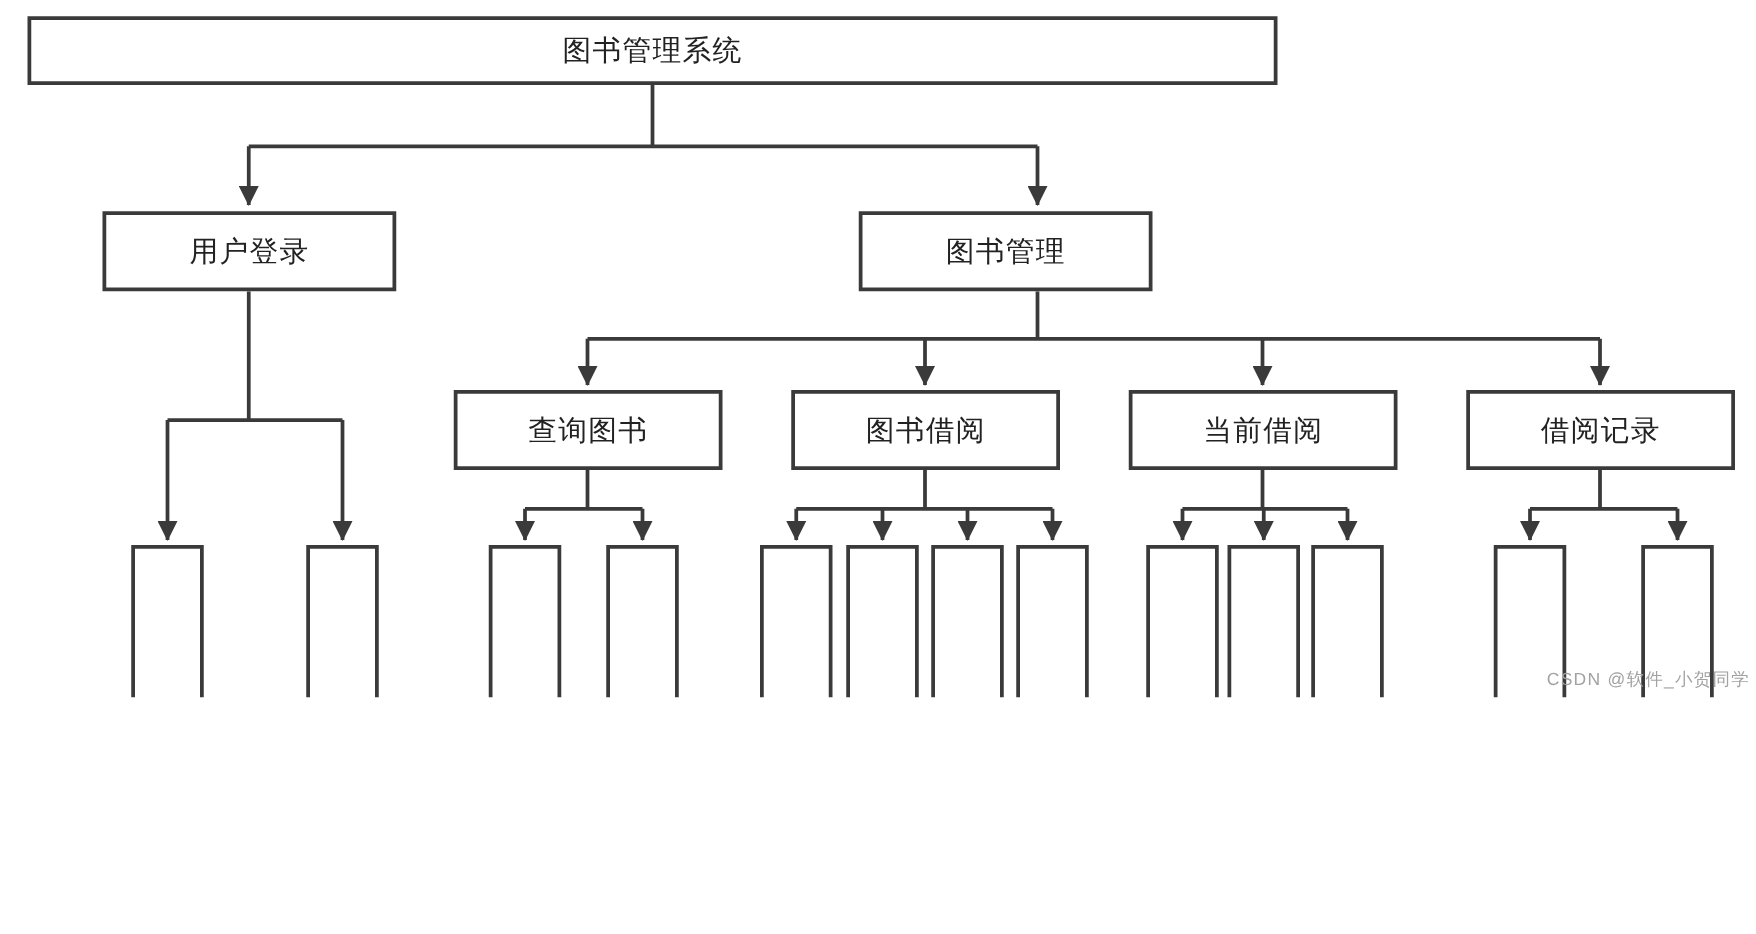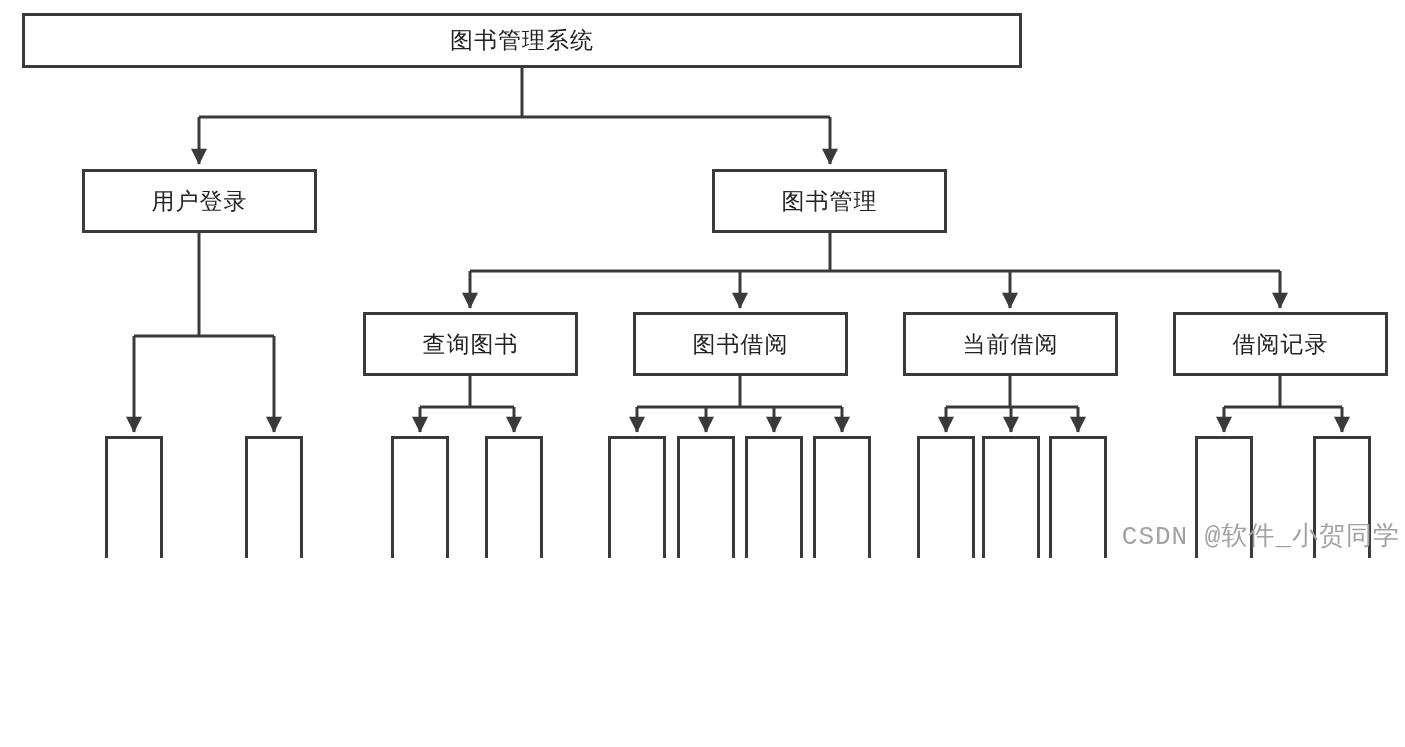--- a/index.html
+++ b/index.html
@@ -1,21 +1,21 @@
 <!DOCTYPE html>
 <html><head>
 <meta charset="utf-8">
 <style>
   html, body { margin: 0; padding: 0; background: #ffffff; }
   #stage {
     position: relative;
     width: 1405px;
     height: 558px;
     background: #ffffff;
-    font-family: Liberation Mono, monospace;
+    font-family: Liberation Sans, sans-serif;
     overflow: hidden;
   }
   #wires {
     position: absolute;
     left: 0; top: 0;
     width: 1405px; height: 747px;
   }
   #wires path {
     stroke: #3a3a3a;
     stroke-width: 3;
@@ -45,21 +45,21 @@
   }
   .root  { left: 22px;  top: 13px;  width: 1000px; height: 55px; }
   .lvl2  { top: 169px; width: 235px; height: 64px; }
   .lvl3  { top: 312px; width: 215px; height: 64px; }
   .leaf  { top: 436px; width: 58px;  height: 298px; }
   #watermark {
     position: absolute;
     right: 5px;
     bottom: 5px;
     color: #a2a2a2;
-    font-size: 26px;
+    font-size: 14px;
     letter-spacing: 1px;
     z-index: 5;
     white-space: nowrap;
   }
 </style>
 </head>
 <body>
 
 <div id="stage">
 
@@ -95,21 +95,21 @@
     <path d="M946,407 V432" marker-end="url(#arrow)"></path>
     <path d="M1011,407 V432" marker-end="url(#arrow)"></path>
     <path d="M1078,407 V432" marker-end="url(#arrow)"></path>
     <path d="M1224,407 V432" marker-end="url(#arrow)"></path>
     <path d="M1342,407 V432" marker-end="url(#arrow)"></path>
   </svg>
 
   <div class="node hnode root">图书管理系统</div>
 
   <div class="node hnode lvl2" style="left:82px;">用户登录</div>
-  <div class="node hnode lvl2" style="left:712px;">图书管理</div>
+  <div class="node hnode lvl2" style="left:687px;">图书管理</div>
 
   <div class="node hnode lvl3" style="left:363px;">查询图书</div>
   <div class="node hnode lvl3" style="left:633px;text-align:center;">图书借阅</div>
   <div class="node hnode lvl3" style="left:903px;">当前借阅</div>
   <div class="node hnode lvl3" style="left:1173px;">借阅记录</div>
 
   <div class="node vnode leaf" style="left:105px;">用户登录</div>
   <div class="node vnode leaf" style="left:245px;">注销登录</div>
 
   <div class="node vnode leaf" style="left:391px;">查询图书</div>

